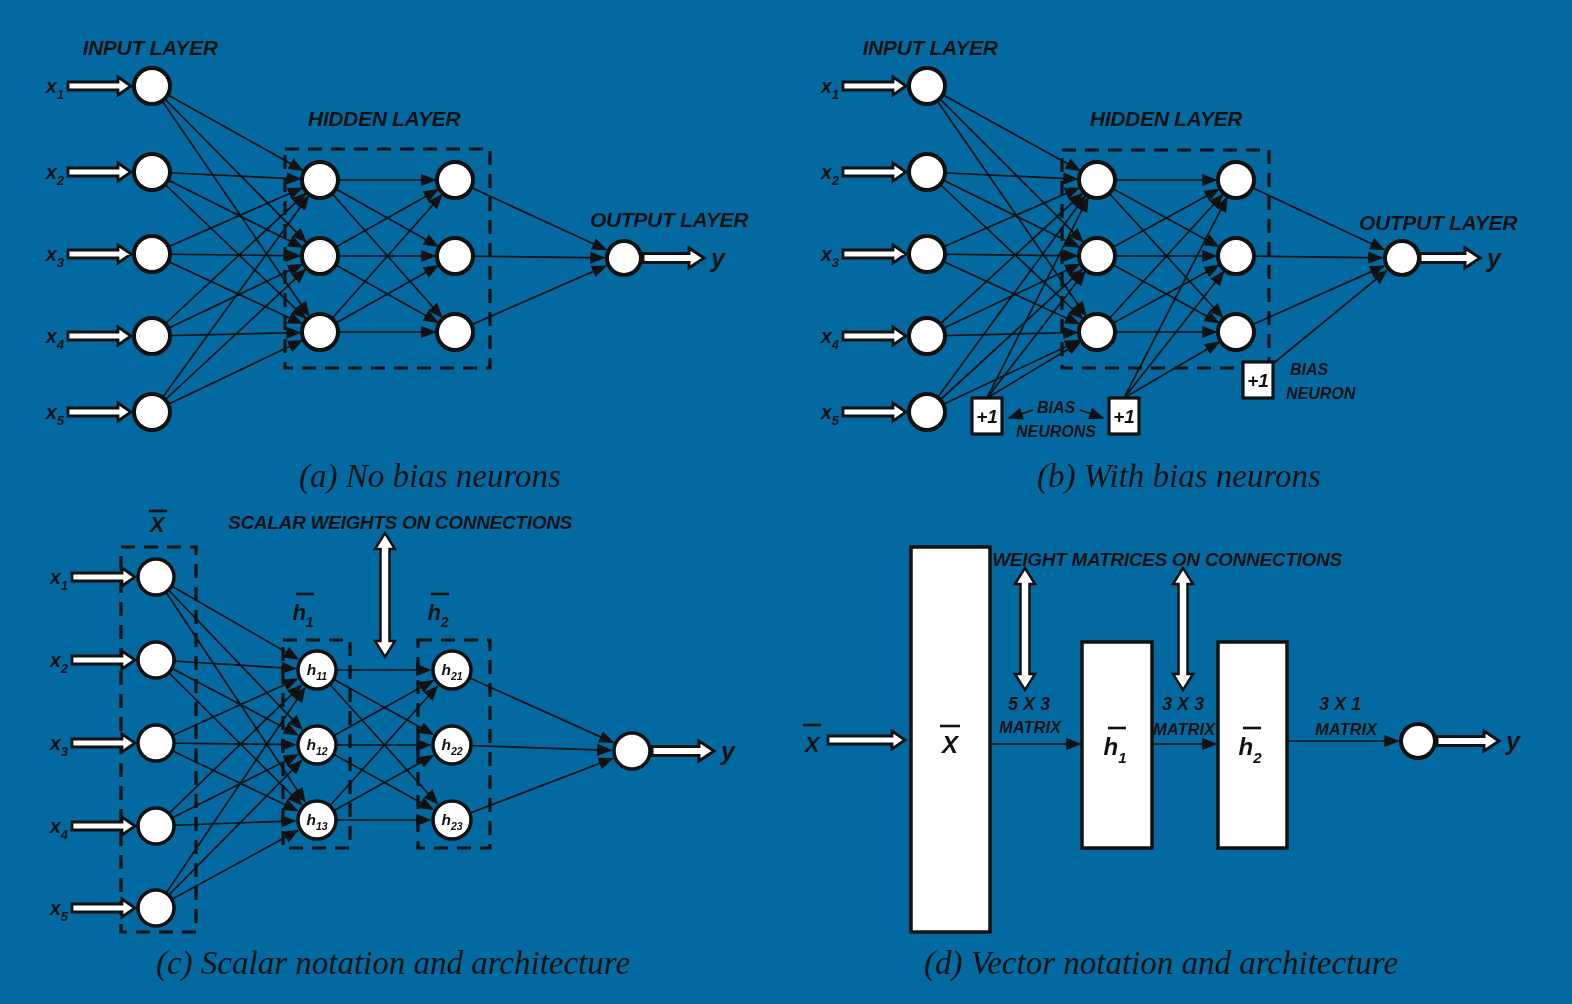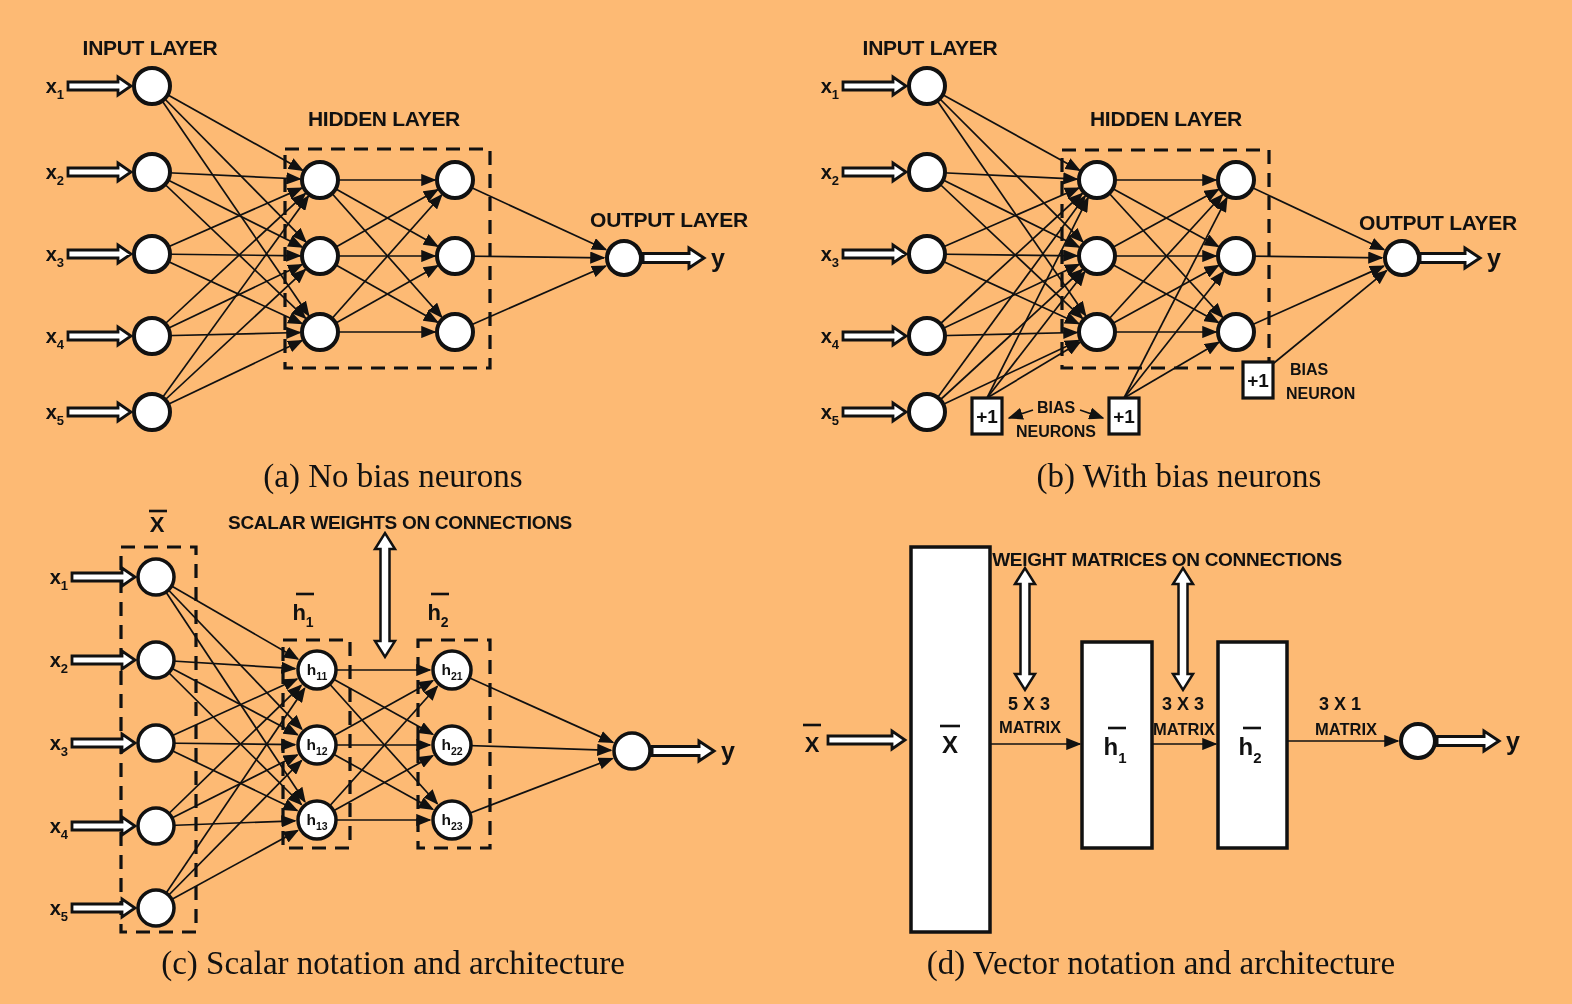--- a/index.html
+++ b/index.html
@@ -1,16 +1,16 @@
 <!DOCTYPE html>
 <html><head>
 <meta charset="utf-8">
 <style>
   html,body{margin:0;padding:0;background:#fff;}
-  #fig{position:relative;width:1572px;height:1004px;background:#fdba74;overflow:hidden;}
+  #fig{position:relative;width:1572px;height:1004px;background:#0369a1;overflow:hidden;font-style:italic;}
   svg{position:absolute;display:block;}
   #svg-a{left:0;top:0;}
   #svg-b{left:786px;top:0;}
   #svg-c{left:0;top:500px;}
   #svg-d{left:786px;top:500px;}
   .edge{stroke:#111;stroke-width:1.7;fill:none;marker-end:url(#ah);}
   .node{fill:#fff;stroke:#111;stroke-width:4;}
   .node-c{fill:#fff;stroke:#111;stroke-width:3.5;}
   .dashbox{fill:none;stroke:#111;stroke-width:3.2;stroke-dasharray:14 9;}
   .blockrect{fill:#fff;stroke:#111;stroke-width:3.5;}
@@ -352,18 +352,18 @@
   <line class="bar" x1="154" y1="226" x2="174" y2="226"></line>
   <text class="t-block" x="164" y="253" text-anchor="middle"><tspan>X</tspan></text>
   <line class="bar" x1="322" y1="228" x2="340" y2="228"></line>
   <text class="t-block" x="329" y="255" text-anchor="middle"><tspan>h</tspan><tspan class="t-blocksub" dy="8">1</tspan></text>
   <line class="bar" x1="457" y1="228" x2="475" y2="228"></line>
   <text class="t-block" x="464" y="255" text-anchor="middle"><tspan>h</tspan><tspan class="t-blocksub" dy="8">2</tspan></text>
 
   <text class="t-y" x="720" y="250">y</text>
 </svg>
 
-<div class="caption" style="left:0;top:458px;">(a) No bias neurons</div>
+<div class="caption" style="left:0;top:458px;padding-left:37px;">(a) No bias neurons</div>
 <div class="caption" style="left:786px;top:458px;">(b) With bias neurons</div>
 <div class="caption" style="left:0;top:945px;">(c) Scalar notation and architecture</div>
 <div class="caption" style="left:768px;top:945px;">(d) Vector notation and architecture</div>
 
 </div>
 
 </body></html>

